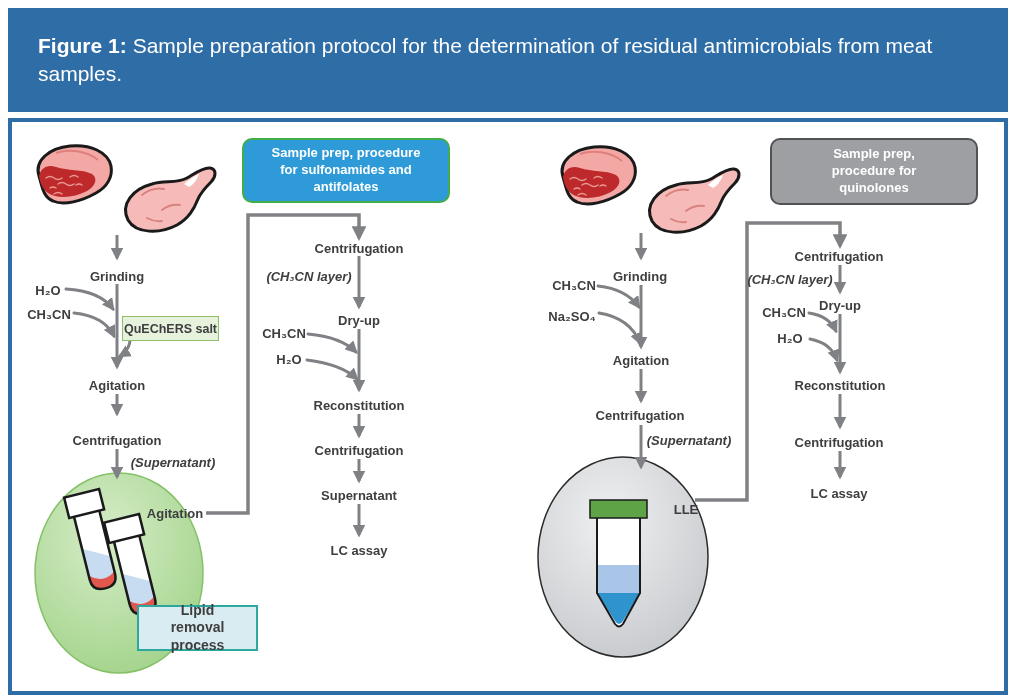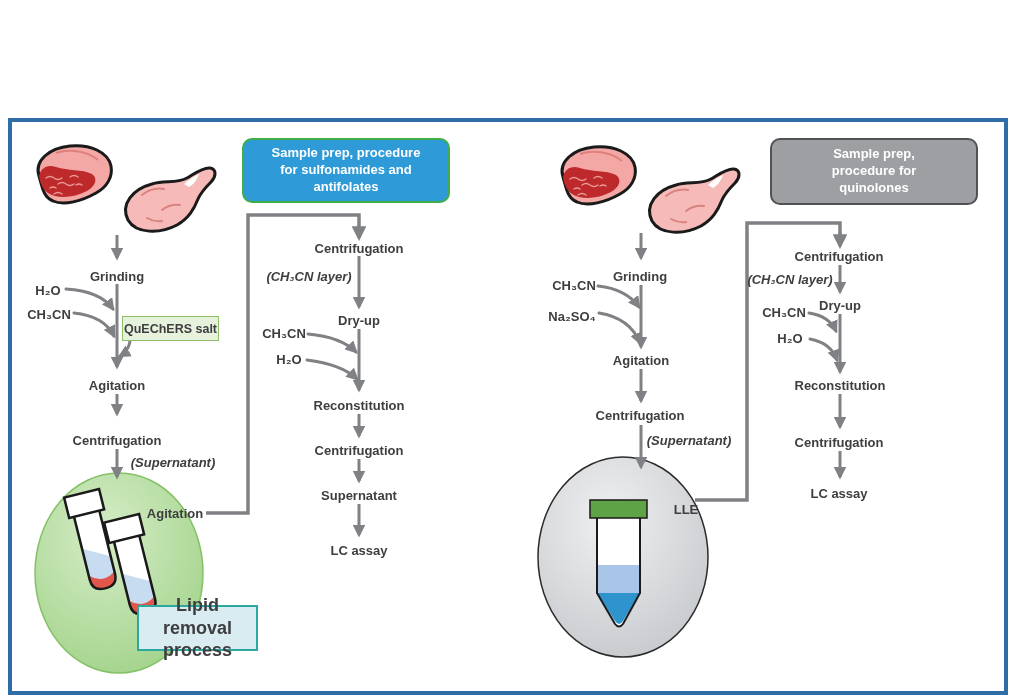--- a/index.html
+++ b/index.html
@@ -33,27 +33,30 @@
   .callout.gray { left:758px; top:16px; width:208px; height:67px;
     background:#9D9FA2; border:2px solid #515254; padding:0 34px; }
   .minibox {
     position:absolute; box-sizing:border-box;
     display:flex; align-items:center; justify-content:center; text-align:center;
     font-weight:bold; color:#3E3E40;margin-top:8px;
   }
   .quechers { left:110px; top:186px; width:97px; height:25px;
     background:#E7F2DC; border:1.5px solid #8FBF68; font-size:12.5px; }
   .lipid { left:125px; top:475px; width:121px; height:46px;
-    background:#D8ECF1; border:2.5px solid #2CA89F; font-size:18px; line-height:1.25; padding:0 14px; }
+    background:#D8ECF1; border:2.5px solid #2CA89F; font-size:14px; line-height:1.25; padding:0 14px; }
 </style>
 </head>
 <body>
 
 <div class="page">
 
+  <header class="hdr">
+    <span class="fig-label">Figure 1:</span><span>Sample preparation protocol for the determination of residual antimicrobials from meat samples.</span>
+  </header>
 
   <div class="content">
 
     <svg width="992" height="569" viewBox="0 0 992 569">
       <defs>
         <marker id="ah" viewBox="0 0 10 10" refX="8" refY="5" markerWidth="4.2" markerHeight="4.2" orient="auto">
           <path d="M0,0 L10,5 L0,10 z" fill="#7F8184"></path>
         </marker>
         <radialGradient id="ggrad" cx="42%" cy="32%" r="80%">
           <stop offset="0%" stop-color="#D6EDC8"></stop>

